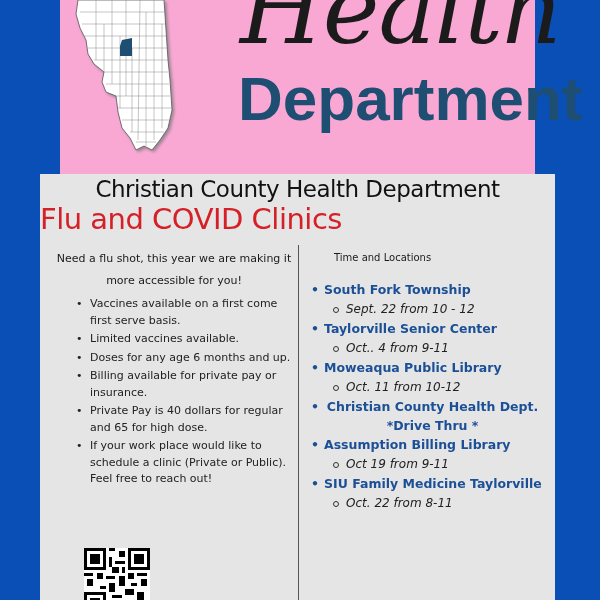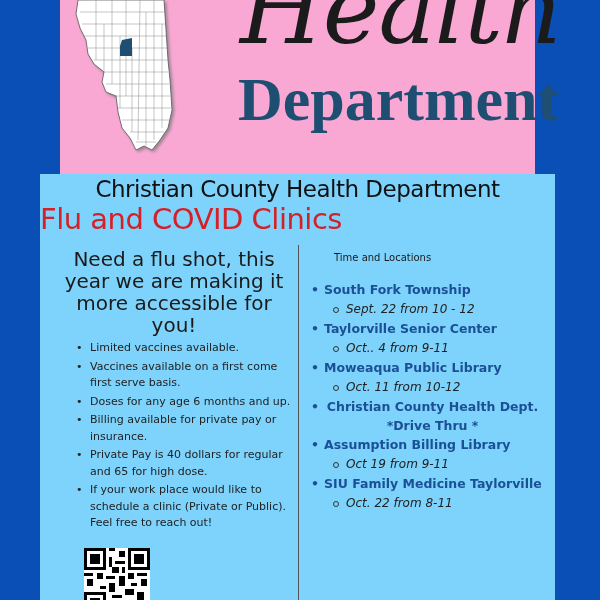--- a/index.html
+++ b/index.html
@@ -13,47 +13,47 @@
     .map {
       position: absolute; left: 8px; top: 0; width: 110px; height: 160px;
     }
     .logo-health {
       position: absolute; left: 180px; top: -38px;
       font-family: "DejaVu Serif", serif; font-style: italic;
       font-size: 96px; color: #1b1b1b; letter-spacing: -1px; line-height: 1;
     }
     .logo-dept {
       position: absolute; left: 178px; top: 68px;
-      font-family: Liberation Serif, serif; font-weight: 700;
+      font-family: Liberation Sans, sans-serif; font-weight: 700;
       font-size: 62px; color: #1f4e73; line-height: 1;
     }
 
     .flyer {
       position: absolute; left: 40px; top: 174px; width: 515px; height: 426px;
-      background: #7dd3fc;
+      background: #e5e5e5;
     }
     .flyer-title {
       position: absolute; left: 0; top: 2px; width: 515px; text-align: center;
       font-family: "DejaVu Sans", sans-serif; font-size: 23px; color: #111;
       letter-spacing: -0.5px;
     }
     .flyer-subtitle {
       position: absolute; left: 0; top: 28px; width: 515px; text-align: left;
       font-family: "DejaVu Sans", sans-serif; font-size: 29px; color: #d62027;
       letter-spacing: -0.5px;
     }
     .divider {
       position: absolute; left: 258px; top: 71px; width: 1px; height: 355px;
       background: #555;
     }
 
     .left-col { position: absolute; left: 12px; top: 74px; width: 244px; }
     .intro {
       text-align: center; font-family: "DejaVu Sans", sans-serif;
-      font-size: 20px; line-height: 22px; color: #1a1a1a;
+      font-size: 11px; line-height: 22px; color: #1a1a1a;
     }
     .info-list { list-style: none; margin-top: 4px; padding-left: 24px; }
     .info-list li {
       position: relative; font-family: "DejaVu Sans", sans-serif;
       font-size: 11px; line-height: 16.5px; color: #222; padding-left: 14px;
       margin-bottom: 2px;
     }
     .info-list li::before {
       content: "•"; position: absolute; left: 0; top: 0; color: #222;
     }
@@ -109,22 +109,22 @@
 </div>
 
 <div class="flyer" data-name="flyer-panel">
   <div class="flyer-title" data-name="flyer-title">Christian County Health Department</div>
   <div class="flyer-subtitle" data-name="flyer-subtitle">Flu and COVID Clinics</div>
   <div class="divider" data-name="column-divider"></div>
 
   <div class="left-col" data-name="info-column">
     <div class="intro" data-name="intro-text">Need a flu shot, this year we are making it more accessible for you!</div>
     <ul class="info-list" data-name="info-list">
+      <li data-name="info-bullet">Vaccines available on a first come first serve basis.</li>
       <li data-name="info-bullet">Limited vaccines available.</li>
-      <li data-name="info-bullet">Vaccines available on a first come first serve basis.</li>
       <li data-name="info-bullet">Doses for any age 6 months and up.</li>
       <li data-name="info-bullet">Billing available for private pay or insurance.</li>
       <li data-name="info-bullet">Private Pay is 40 dollars for regular and 65 for high dose.</li>
       <li data-name="info-bullet">If your work place would like to schedule a clinic (Private or Public). Feel free to reach out!</li>
     </ul>
   </div>
 
   <svg class="qr" data-name="qr-code-icon" viewBox="0 0 21 21" shape-rendering="crispEdges">
     <rect width="21" height="21" fill="#fff"></rect>
     <g fill="#000">

